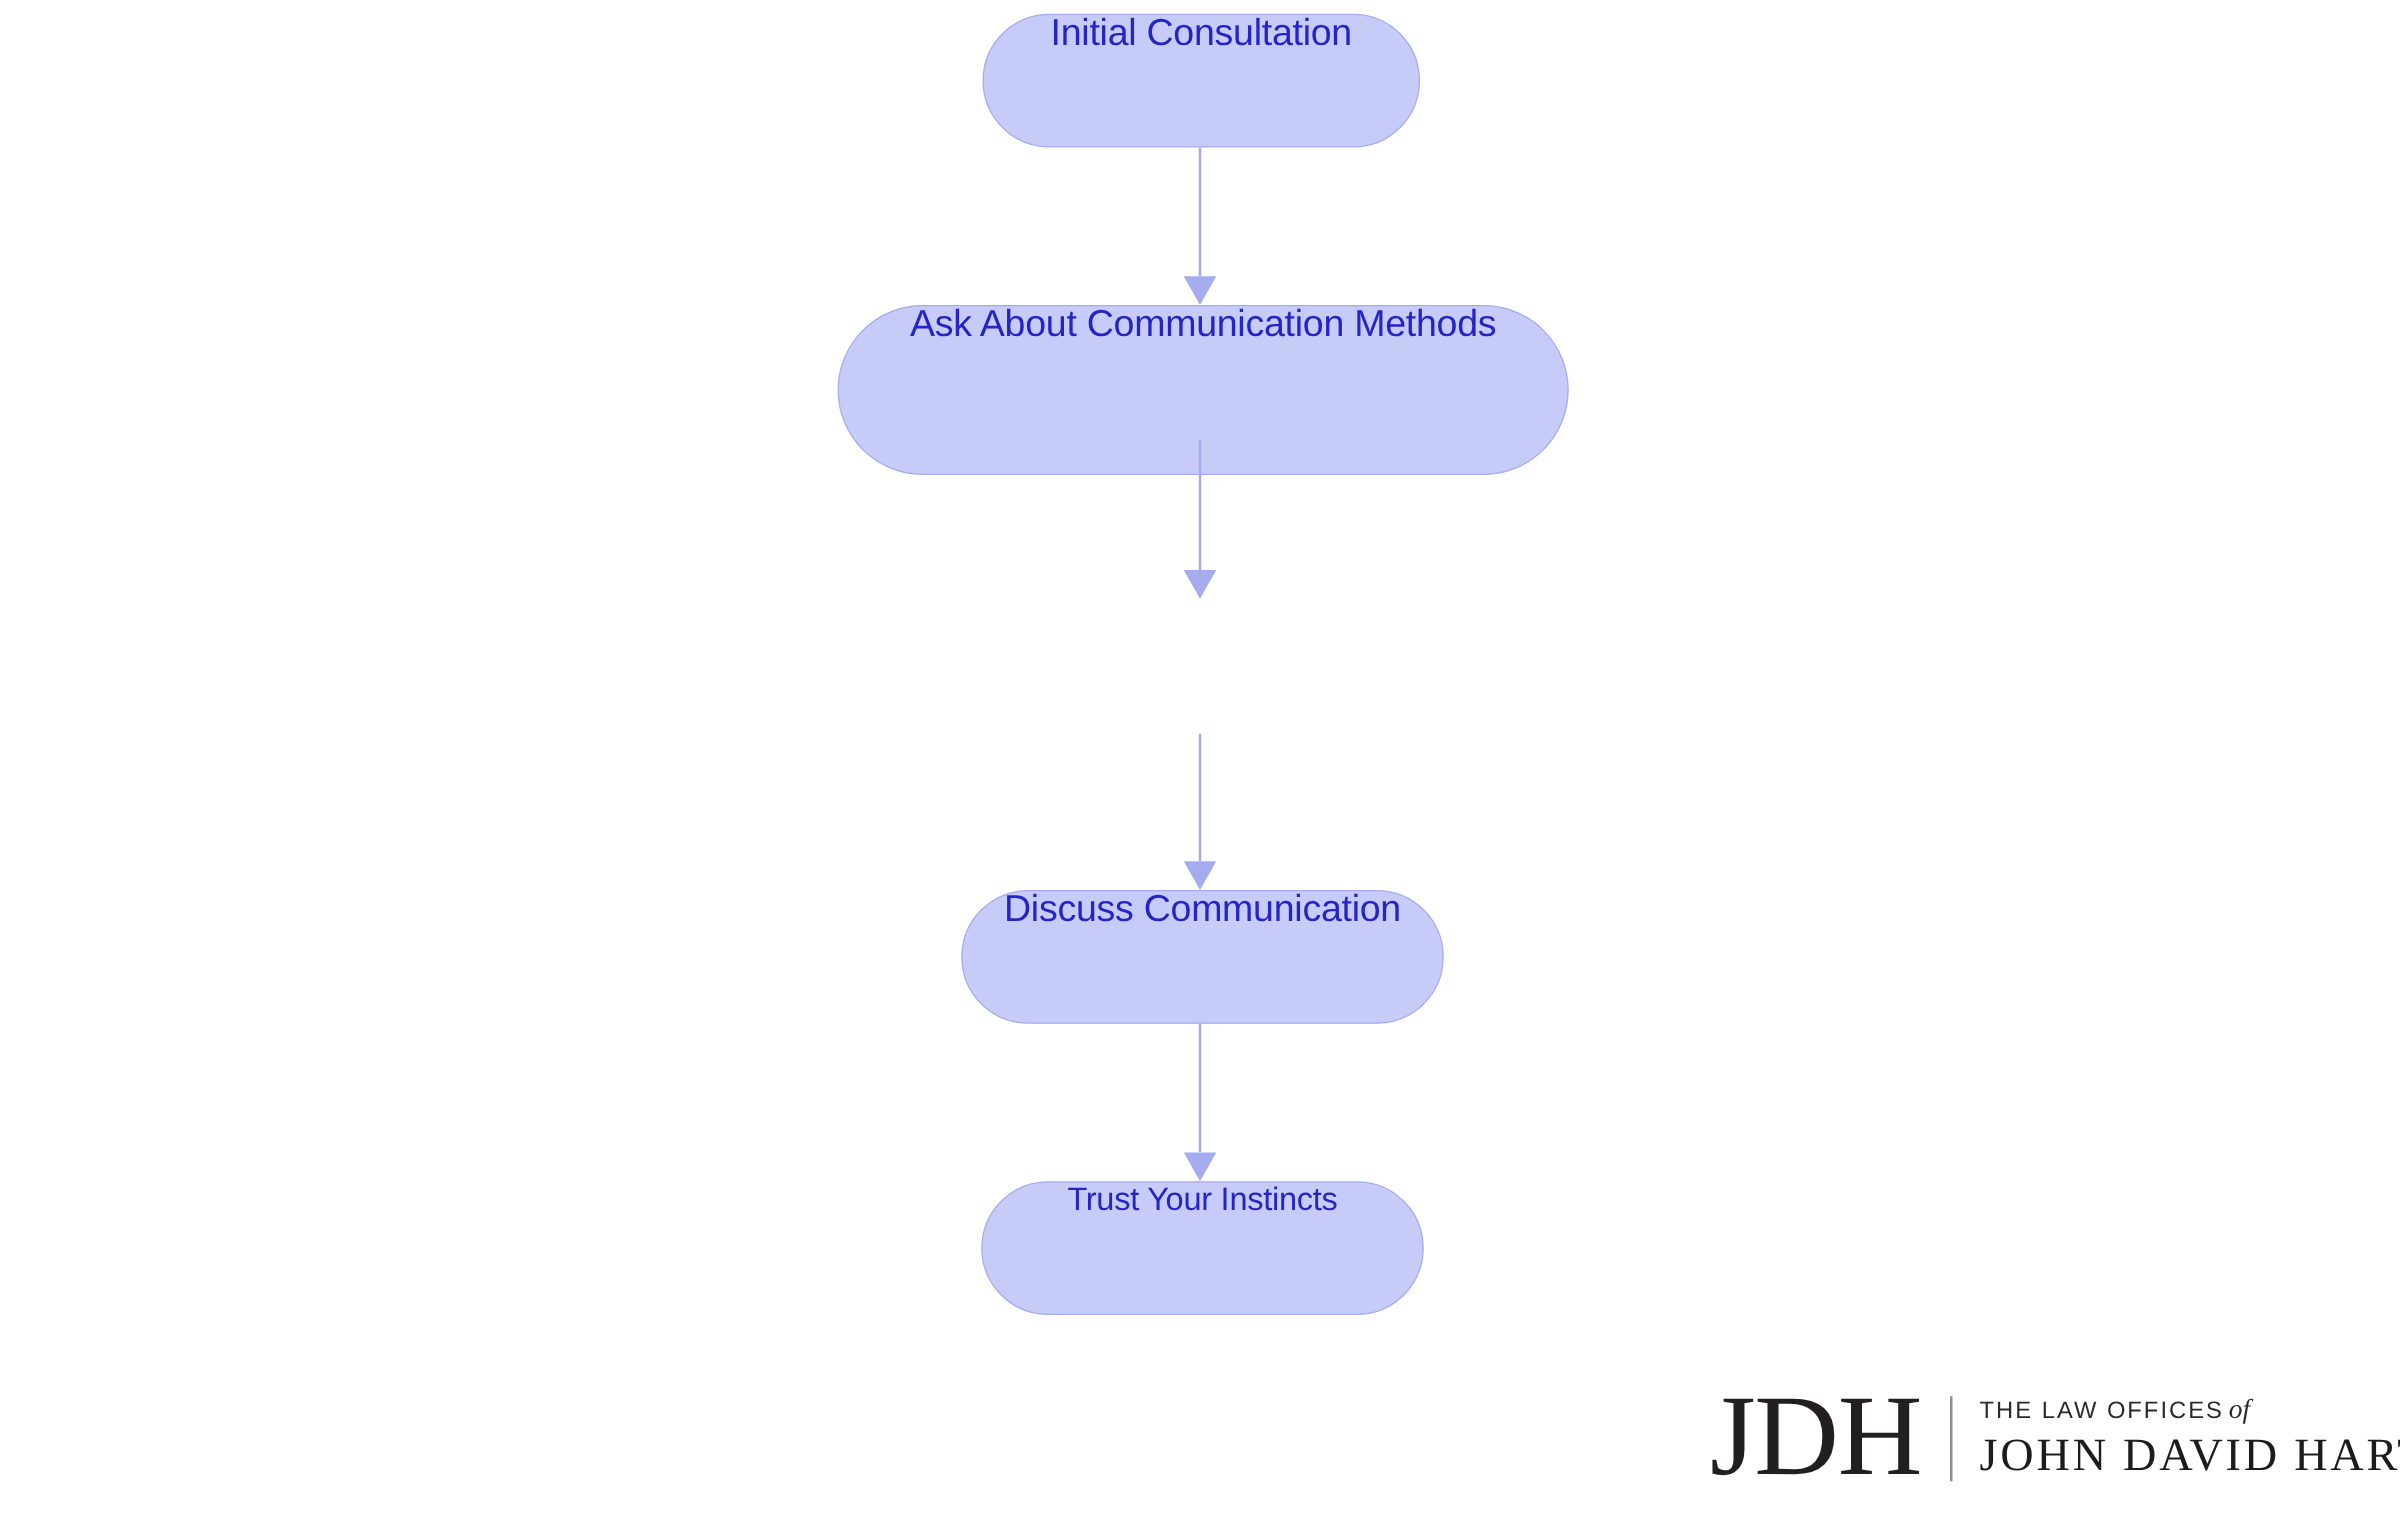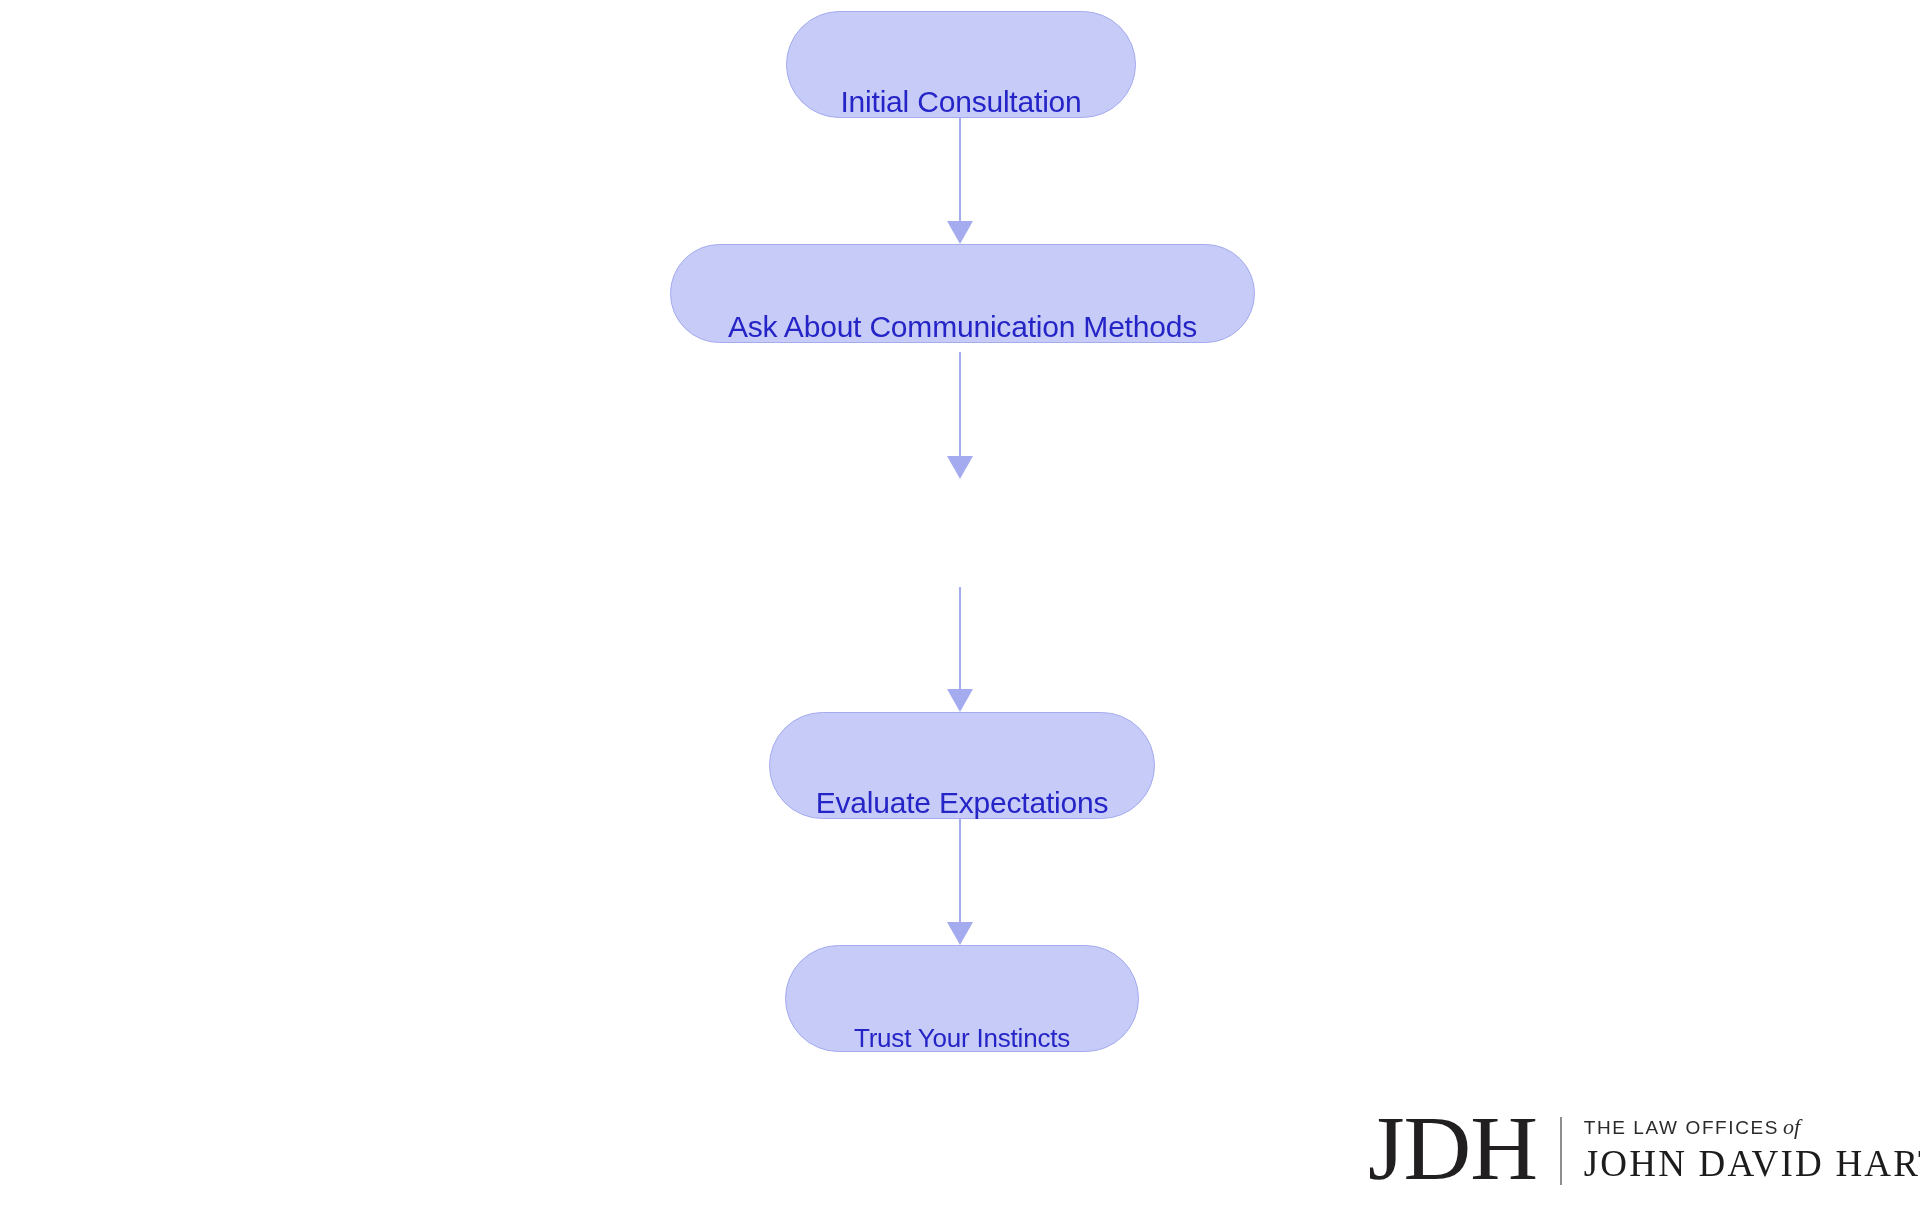--- a/index.html
+++ b/index.html
@@ -26,37 +26,37 @@
   }
 
   
   .flow-node {
     position: absolute;
     box-sizing: border-box;
     background: #c7cbf8;
     border: 1.6px solid #a4abef;
     border-radius: 999px;
     display: flex;
-    align-items: flex-end;
+    align-items: flex-start;
     justify-content: center;
     color: #2524c6;
     font-family: "Liberation Sans", sans-serif;
     font-weight: 400;
     letter-spacing: -0.2px;
     white-space: nowrap;
     user-select: none;
   }
 
   .node-label {
     display: block;
     line-height: 1;
   }
 
   #node-1 { left: 786px; top: 11px;  width: 350px; height: 107px; font-size: 30px; }
-  #node-2 { left: 670px; top: 244px; width: 585px; height: 99px; font-size: 30px; }
+  #node-2 { left: 670px; top: 244px; width: 585px; height: 136px; font-size: 30px; }
   #node-3 { left: 742px; top: 479px; width: 442px; height: 108px; font-size: 30px; }
   #node-4 { left: 769px; top: 712px; width: 386px; height: 107px; font-size: 30px; }
   #node-5 { left: 785px; top: 945px; width: 354px; height: 107px; font-size: 26px; }
 
   
   .connector {
     position: absolute;
     left: 960px;
   }
   .connector-line {
@@ -174,21 +174,21 @@
     <div class="connector-arrow"></div>
   </div>
 
 
   <div class="connector" id="conn-3">
     <div class="connector-line"></div>
     <div class="connector-arrow"></div>
   </div>
 
   <div class="flow-node" id="node-4">
-    <span class="node-label">Evaluate Expectations</span>
+    <span class="node-label">Discuss Communication</span>
   </div>
 
   <div class="connector" id="conn-4">
     <div class="connector-line"></div>
     <div class="connector-arrow"></div>
   </div>
 
   <div class="flow-node" id="node-5">
     <span class="node-label">Trust Your Instincts</span>
   </div>

